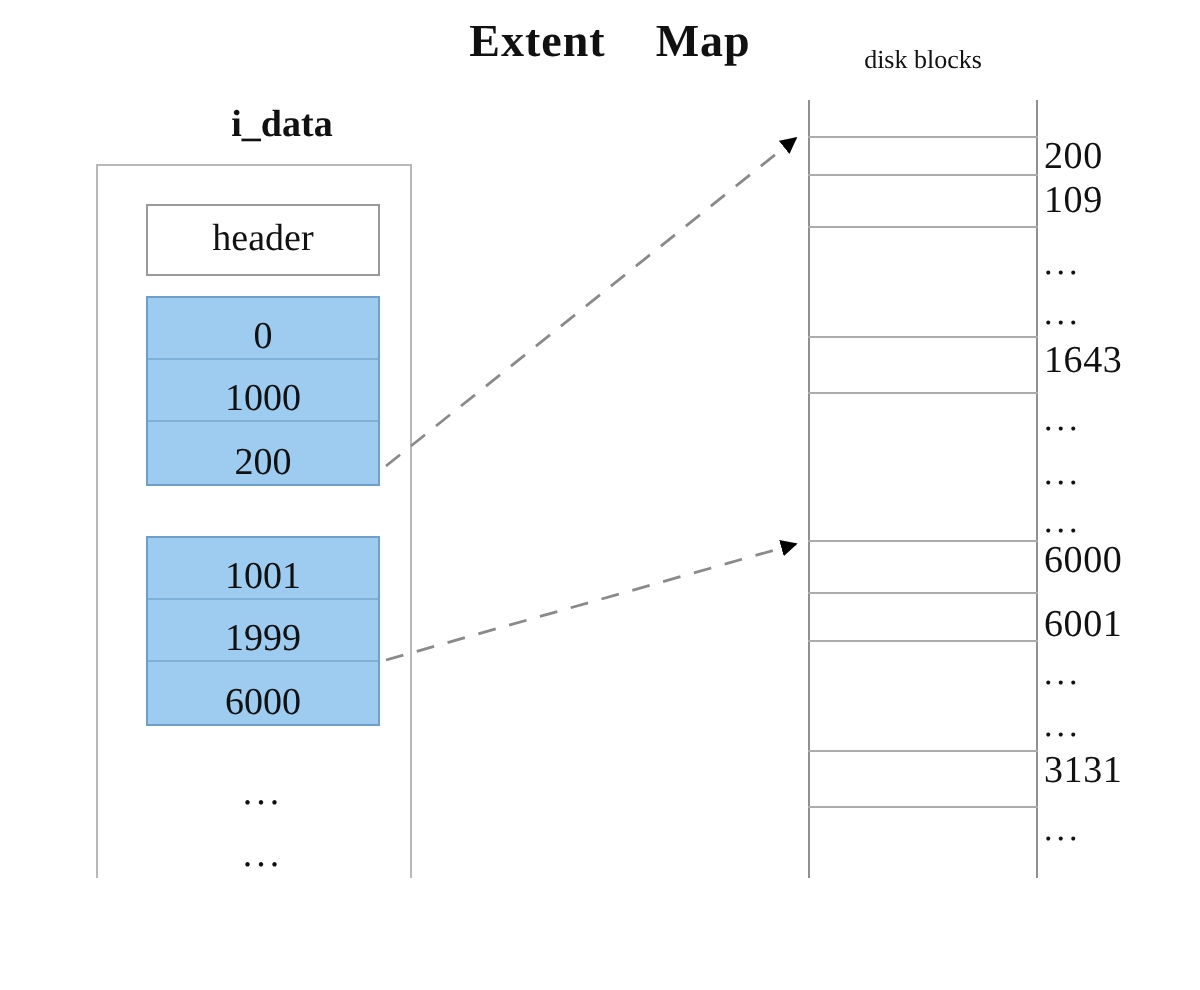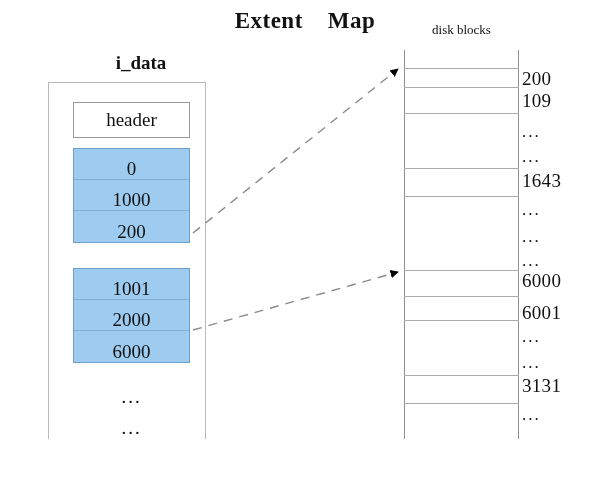--- a/index.html
+++ b/index.html
@@ -177,21 +177,21 @@
   <div class="header-cell">header</div>
 
   <div class="extent-block first">
     <div class="extent-row">0</div>
     <div class="extent-row">1000</div>
     <div class="extent-row">200</div>
   </div>
 
   <div class="extent-block second">
     <div class="extent-row">1001</div>
-    <div class="extent-row">2000</div>
+    <div class="extent-row">1999</div>
     <div class="extent-row">6000</div>
   </div>
 
   <div class="dots-row d1">...</div>
   <div class="dots-row d2">...</div>
 
   <div class="disk-label">disk blocks</div>
   <div class="disk-col"></div>
 
   <div class="disk-line" style="top:68px"></div>

